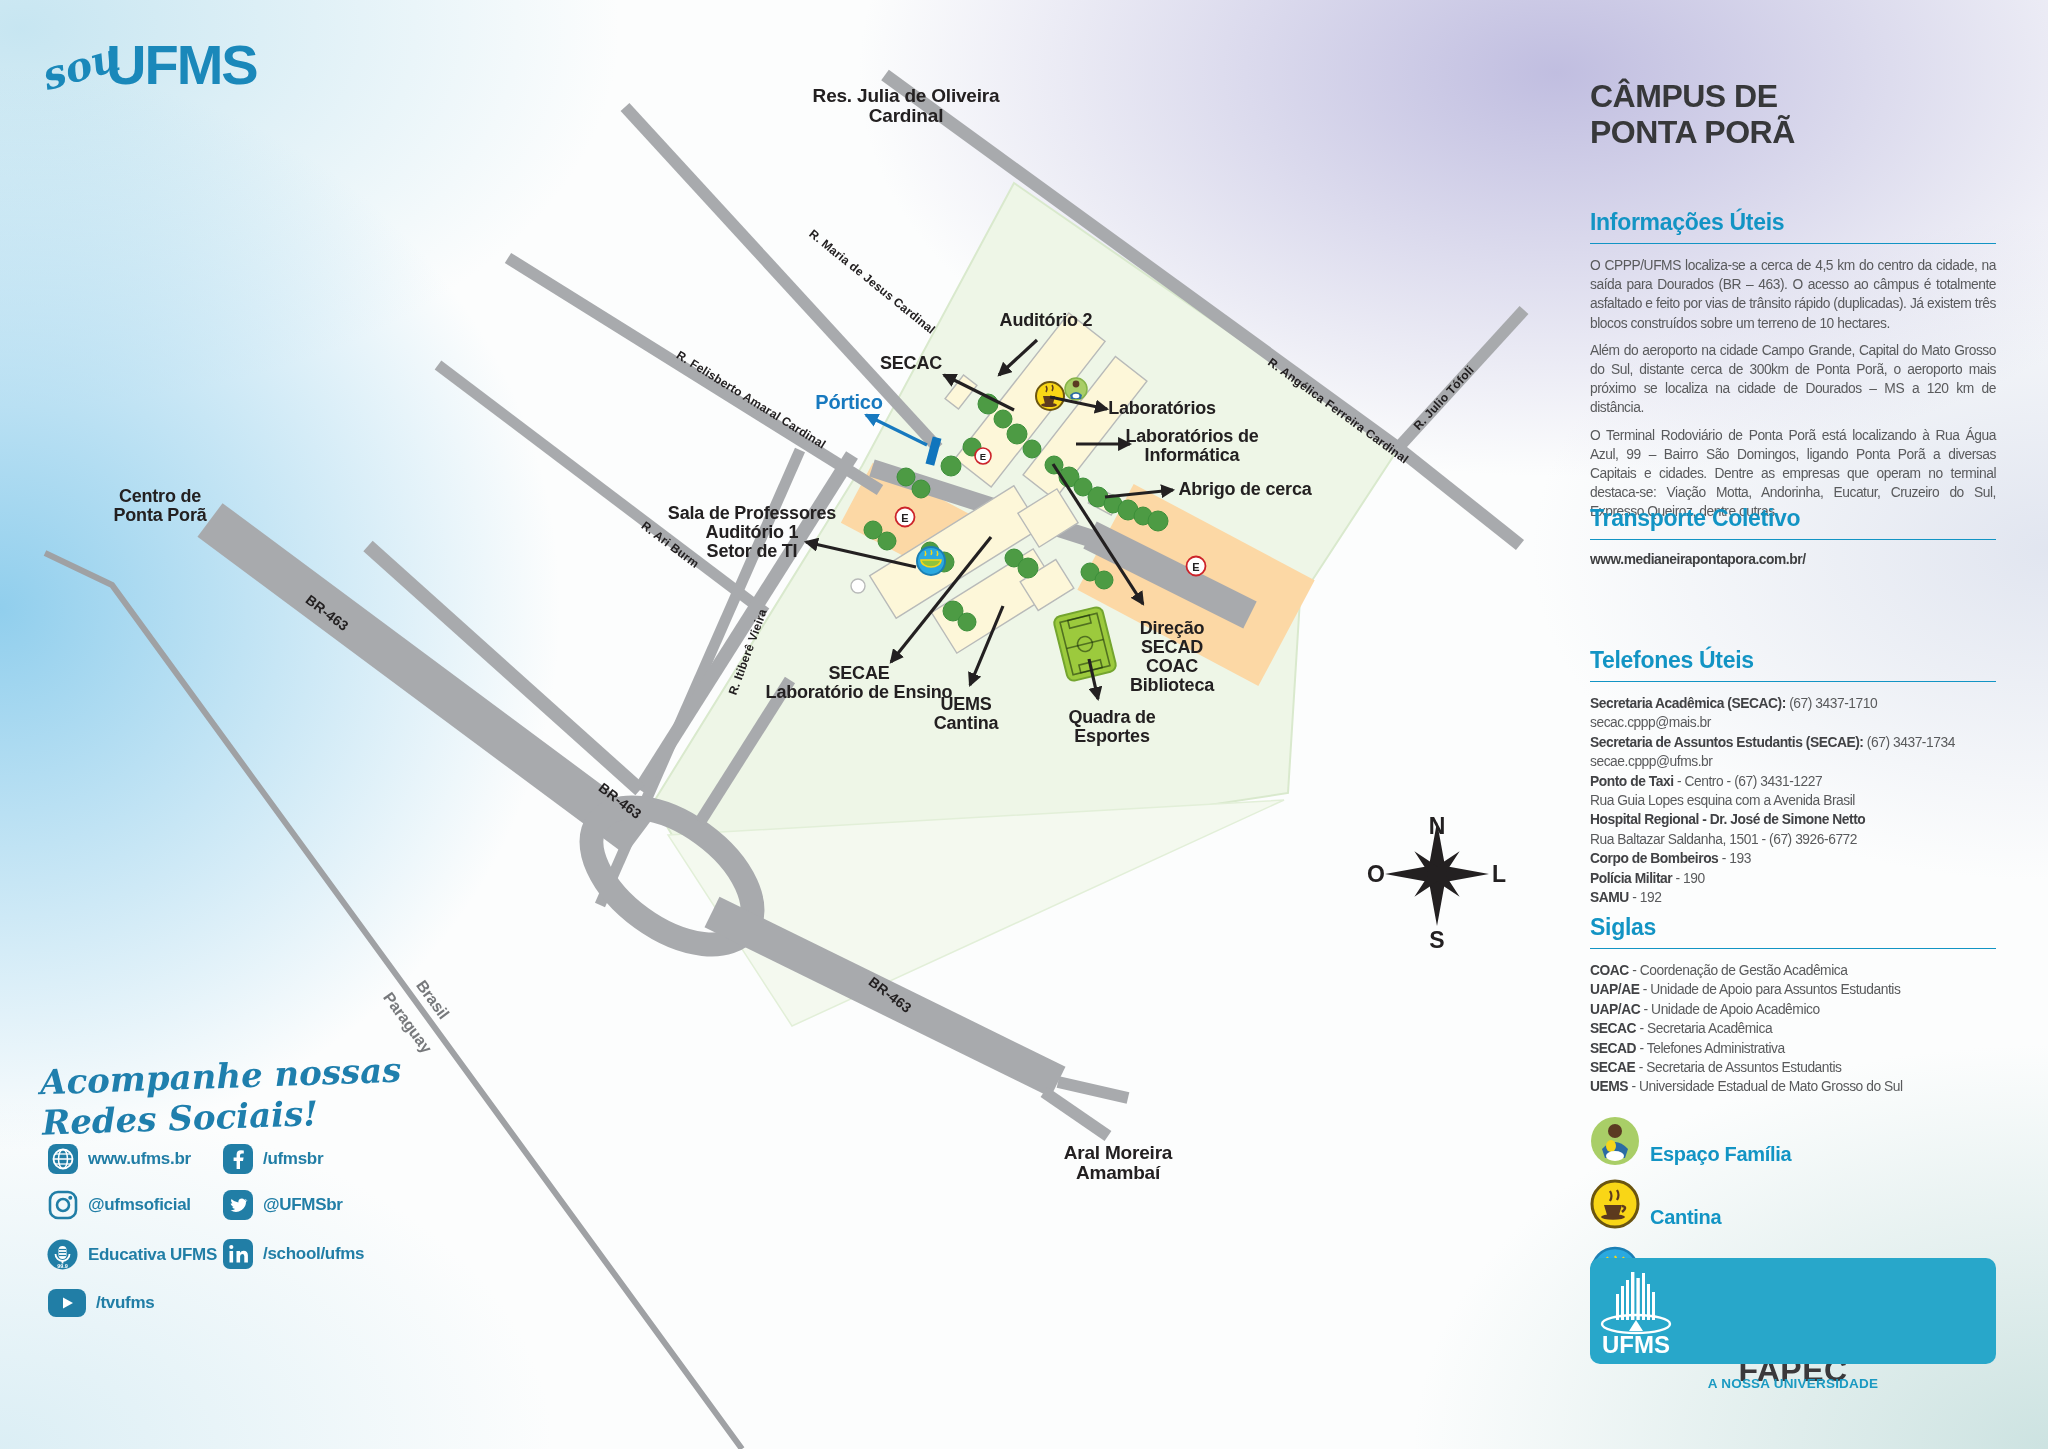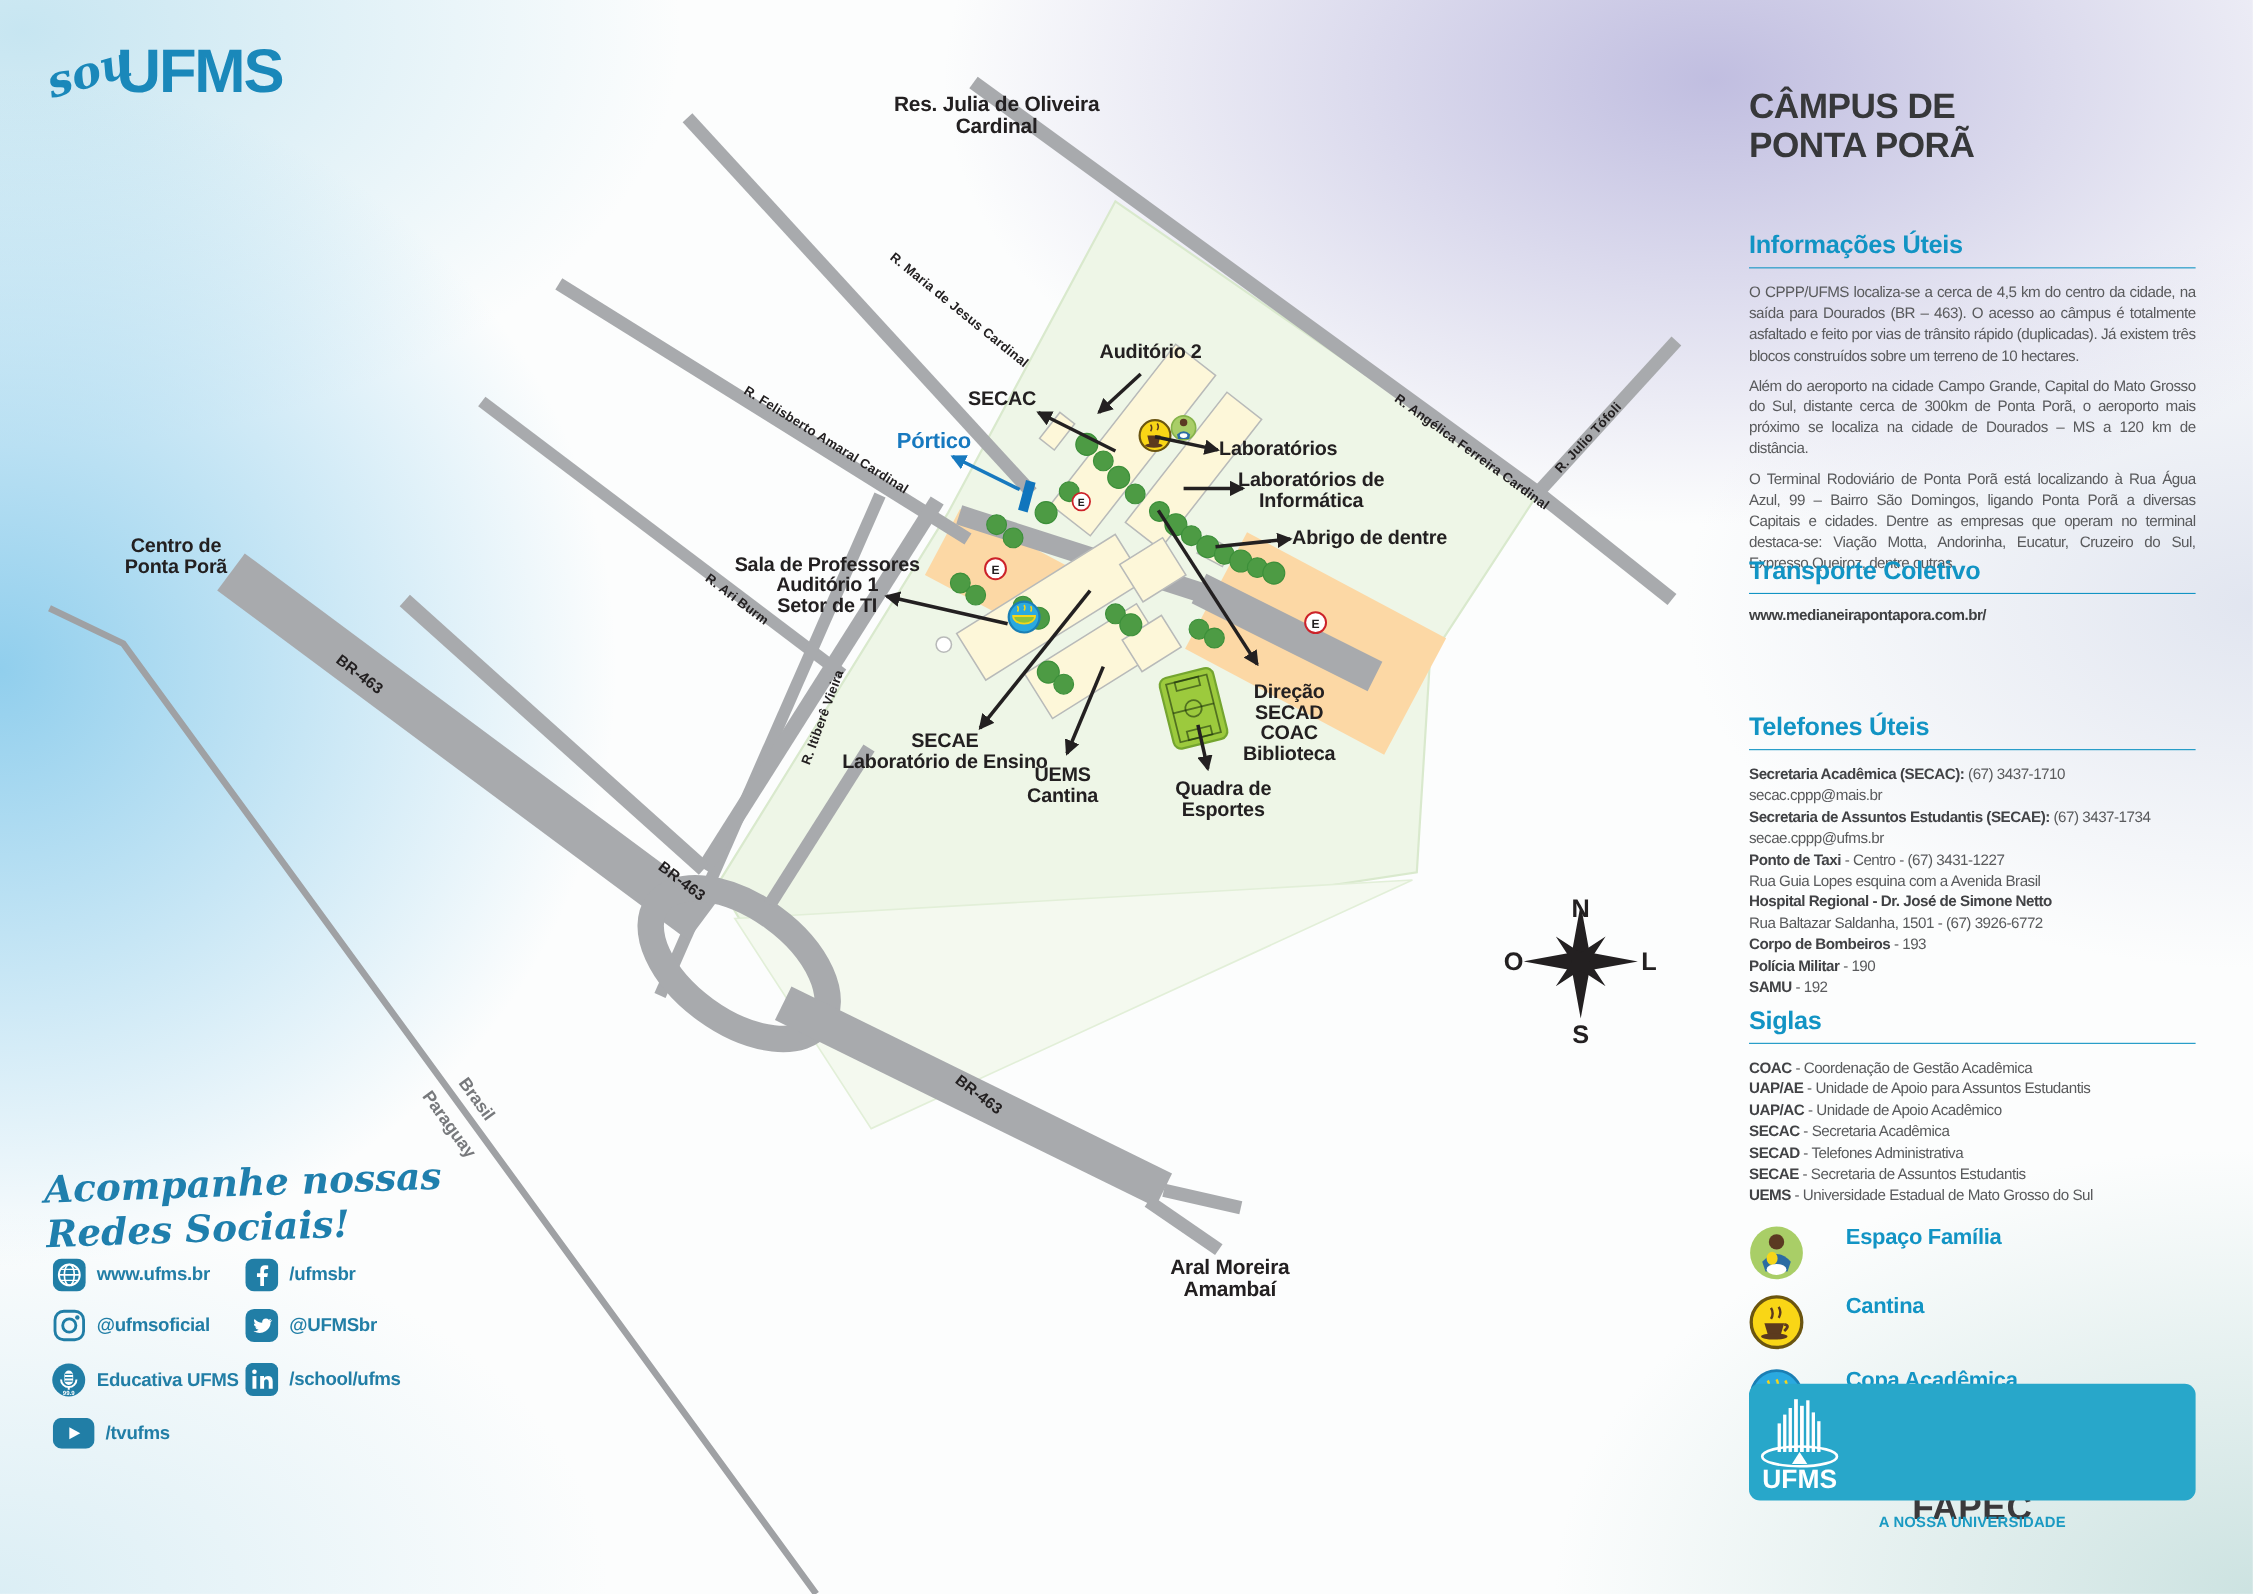--- a/index.html
+++ b/index.html
@@ -35,21 +35,21 @@
   h2.sec{font-size:23px;line-height:24px;font-weight:bold;color:#1294c4;margin:0 0 12px 0;padding:0 0 9px 0;border-bottom:1.6px solid #1294c4;letter-spacing:-0.3px;}
   .panel p{margin:0 0 8px 0;font-size:13.8px;line-height:19.2px;letter-spacing:-0.45px;text-align:justify;}
   .sec-info{top:140px;}
   .sec-transporte{top:436px;}
   .sec-telefones{top:578px;}
   .sec-siglas{top:845px;}
   .tl{font-size:13.8px;line-height:19.4px;letter-spacing:-0.45px;}
   .tl .bld{font-weight:bold;color:#414245;}
   .url{font-weight:bold;color:#3f4042;font-size:13.8px;letter-spacing:-0.45px;}
 
-  .legend-row{position:absolute;left:0;height:52px;display:flex;align-items:flex-start;gap:28px;}
+  .legend-row{position:absolute;left:0;height:52px;display:flex;align-items:flex-end;}
   .lg1{top:1044px;} .lg2{top:1107px;} .lg3{top:1174px;}
   .legend-row .lgicon{width:50px;height:50px;margin-left:0px;}
   .legend-row .lglabel{margin-left:10px;font-weight:bold;font-size:20px;color:#1294c4;letter-spacing:-0.3px;}
 
   .apoio{top:1262px;left:60px;width:190px;text-align:center;color:#7b7d80;font-size:17px;}
   .fapec{top:1282px;left:60px;width:190px;text-align:center;font-weight:bold;font-size:32px;letter-spacing:0.5px;color:#3a393b;}
   .ufms-logo{top:1188px;left:294px;width:92px;height:106px;background:#28a7ca;border-radius:10px;}
   .ufms-logo svg{position:absolute;left:0;top:0;}
   .ufms-tagline{top:1306px;left:264px;width:152px;text-align:center;font-weight:bold;font-size:13.5px;color:#1b9ac2;letter-spacing:0.2px;}
 
@@ -232,21 +232,21 @@
 
     <div class="maplabel" style="left: 911px; top: 363px; transform: translate(-50%, -50%) rotate(0deg); font-size: 18px;">SECAC</div>
 
     <div class="maplabel" style="left: 849px; top: 402px; transform: translate(-50%, -50%) rotate(0deg); font-size: 20px; color: rgb(23, 121, 191);">Pórtico</div>
 
     <div class="maplabel" style="left: 1162px; top: 408px; transform: translate(-50%, -50%) rotate(0deg); font-size: 18px;">Laboratórios</div>
 
     <div class="maplabel" style="left: 1192px; top: 446px; transform: translate(-50%, -50%) rotate(0deg); font-size: 18px;">Laboratórios de
 Informática</div>
 
-    <div class="maplabel" style="left: 1245px; top: 489px; transform: translate(-50%, -50%) rotate(0deg); font-size: 18px;">Abrigo de dentre</div>
+    <div class="maplabel" style="left: 1245px; top: 489px; transform: translate(-50%, -50%) rotate(0deg); font-size: 18px;">Abrigo de cerca</div>
 
     <div class="maplabel" style="left: 752px; top: 532px; transform: translate(-50%, -50%) rotate(0deg); font-size: 18px;">Sala de Professores
 Auditório 1
 Setor de TI</div>
 
     <div class="maplabel" style="left: 859px; top: 683px; transform: translate(-50%, -50%) rotate(0deg); font-size: 18px;">SECAE
 Laboratório de Ensino</div>
 
     <div class="maplabel" style="left: 966px; top: 714px; transform: translate(-50%, -50%) rotate(0deg); font-size: 18px;">UEMS
 Cantina</div>

